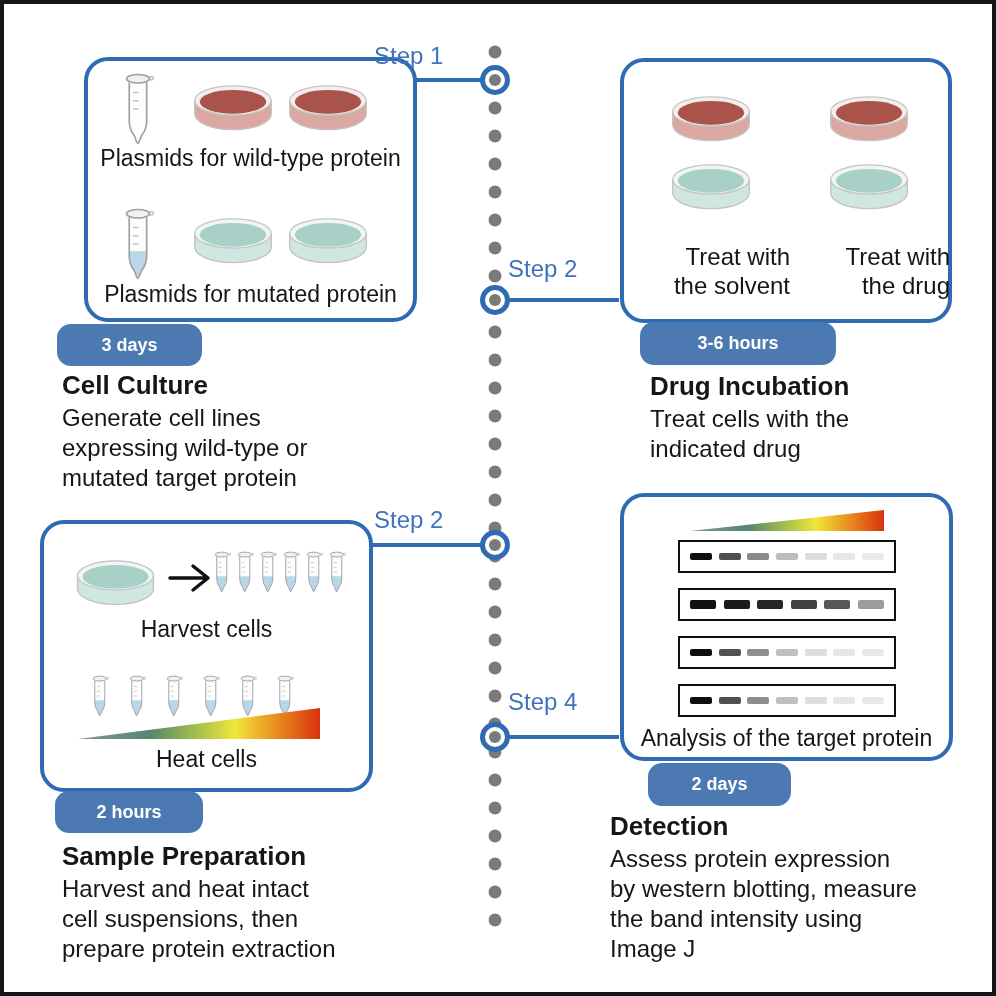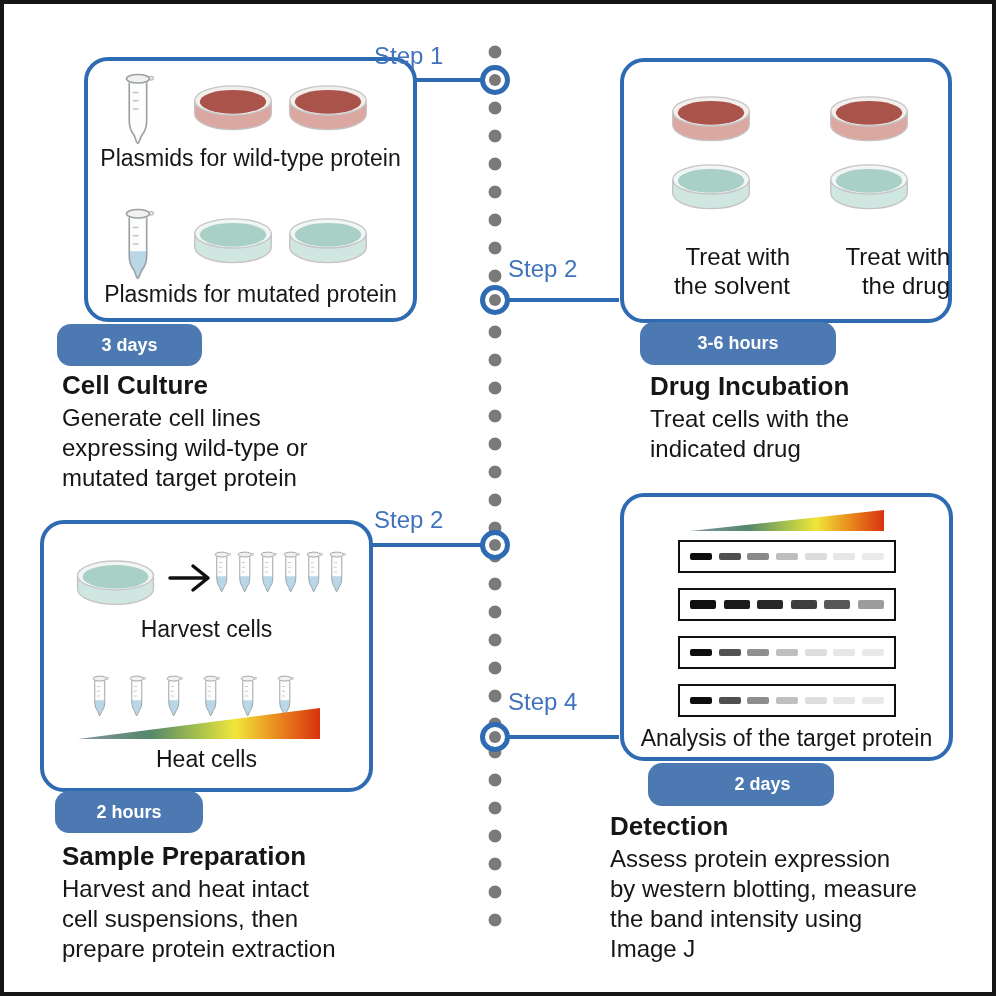--- a/index.html
+++ b/index.html
@@ -251,19 +251,19 @@
         <div class="band" style="background: rgb(14, 14, 14);"></div>
         <div class="band" style="background: rgb(79, 79, 79);"></div>
         <div class="band" style="background: rgb(141, 141, 141);"></div>
         <div class="band" style="background: rgb(192, 192, 192);"></div>
         <div class="band" style="background: rgb(222, 222, 222);"></div>
         <div class="band" style="background: rgb(230, 230, 230);"></div>
         <div class="band" style="background: rgb(233, 233, 233);"></div>
       </div>
     <div class="boxlabel" style="top:228px;">Analysis of the target protein</div>
   </div>
-  <div class="badge" style="left:648px;top:763px;width:143px;height:43px;padding-left:43px;">2 days</div>
+  <div class="badge" style="left:648px;top:763px;width:143px;height:43px;">2 days</div>
   <div class="block-title" style="left:610px;top:811px;">Detection</div>
   <div class="block-desc" style="left:610px;top:844px;">Assess protein expression
 by western blotting, measure
 the band intensity using
 Image J</div>
 </div>
 
 </body></html>

